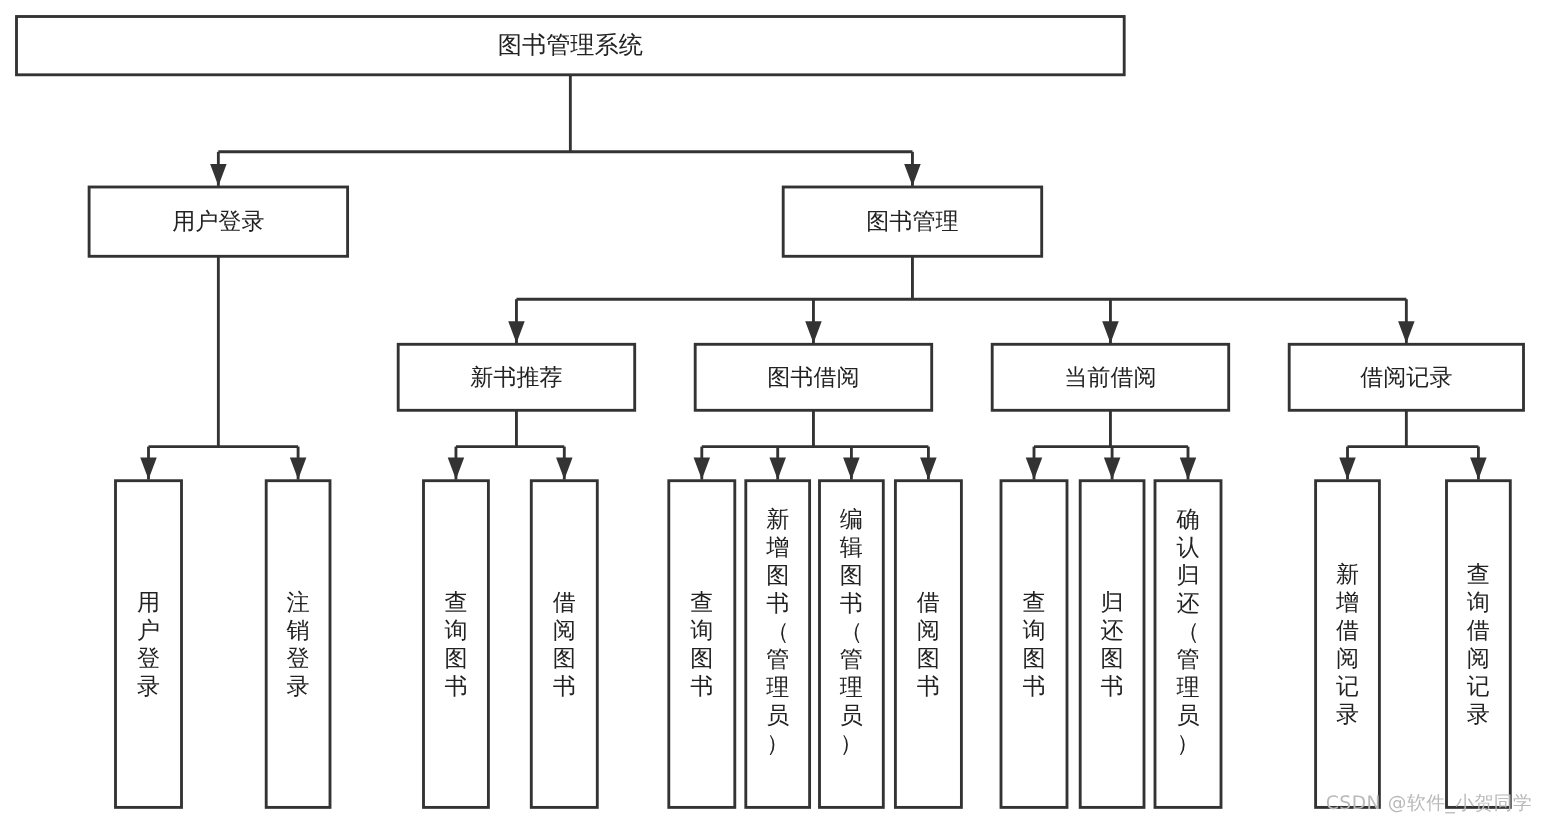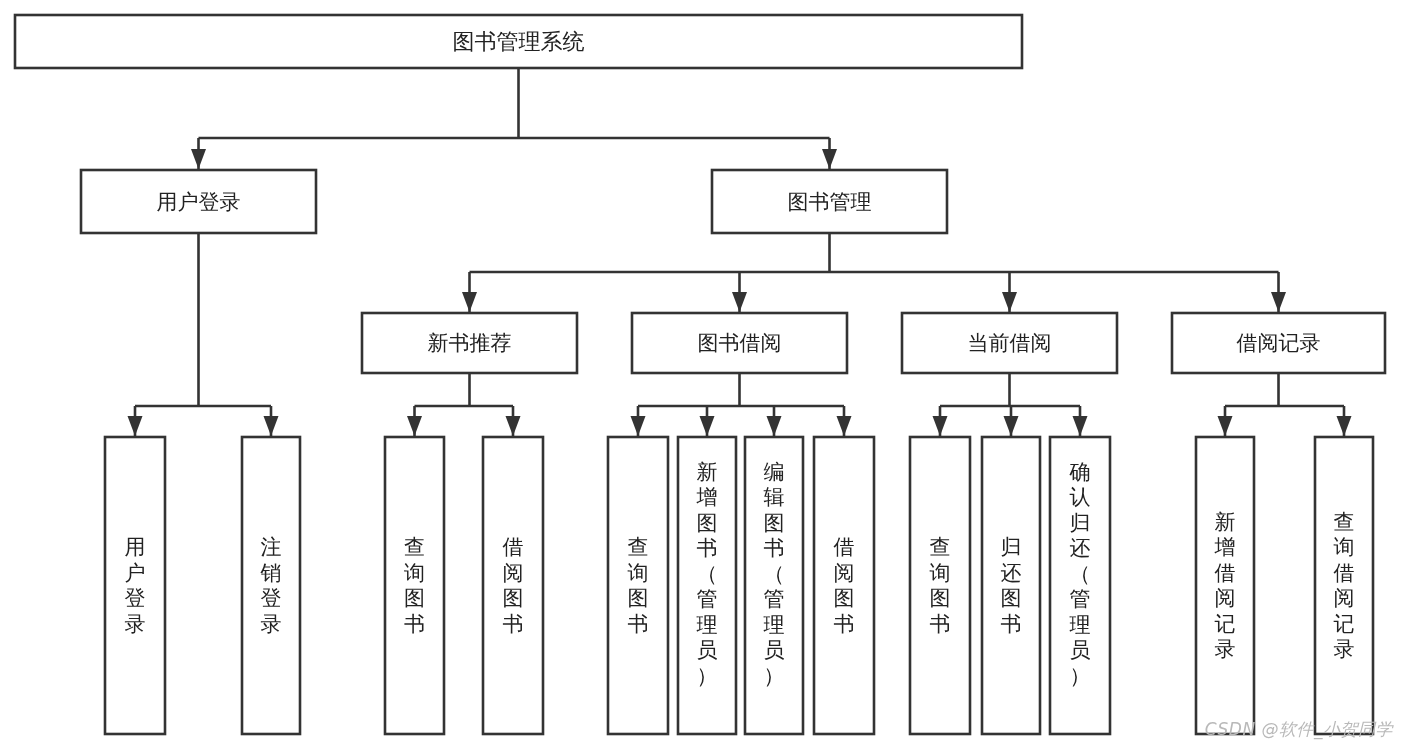--- a/index.html
+++ b/index.html
@@ -61,21 +61,20 @@
   #watermark {
     position: absolute;
     right: 12px;
     bottom: 6px;
     color: #b9b9b9;
     font-size: 17px;
     font-family: "DejaVu Sans", "Liberation Sans", sans-serif;
     white-space: nowrap;
     letter-spacing: 0.5px;
     pointer-events: none;
-    font-style: italic;
   }
 </style>
 </head>
 <body>
 
 <div id="diagram-root">
   <svg id="tree-svg" viewBox="0 0 1405 747">
       <g>
         <path d="M 518.5 68 L 518.5 138" class="connector"></path>
         <path d="M 198.5 138 L 829.5 138" class="connector"></path>

